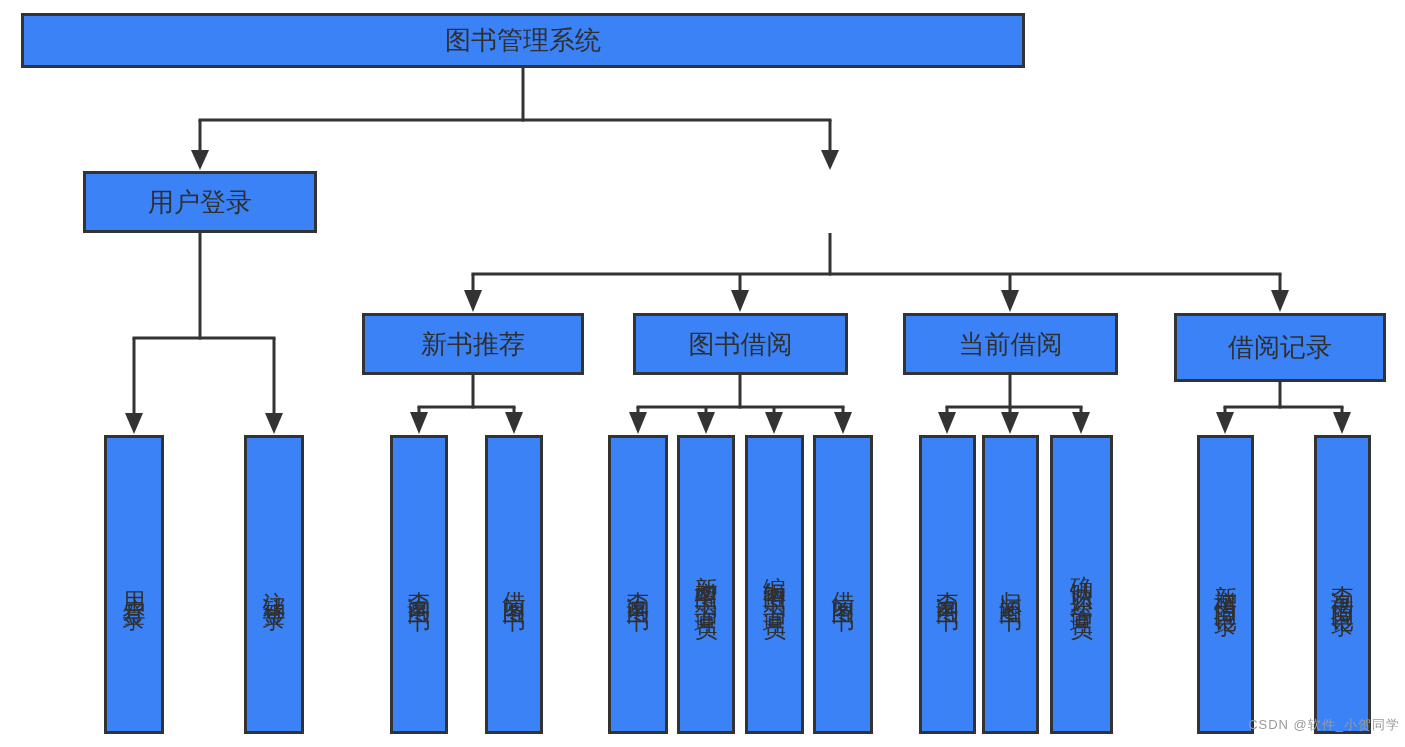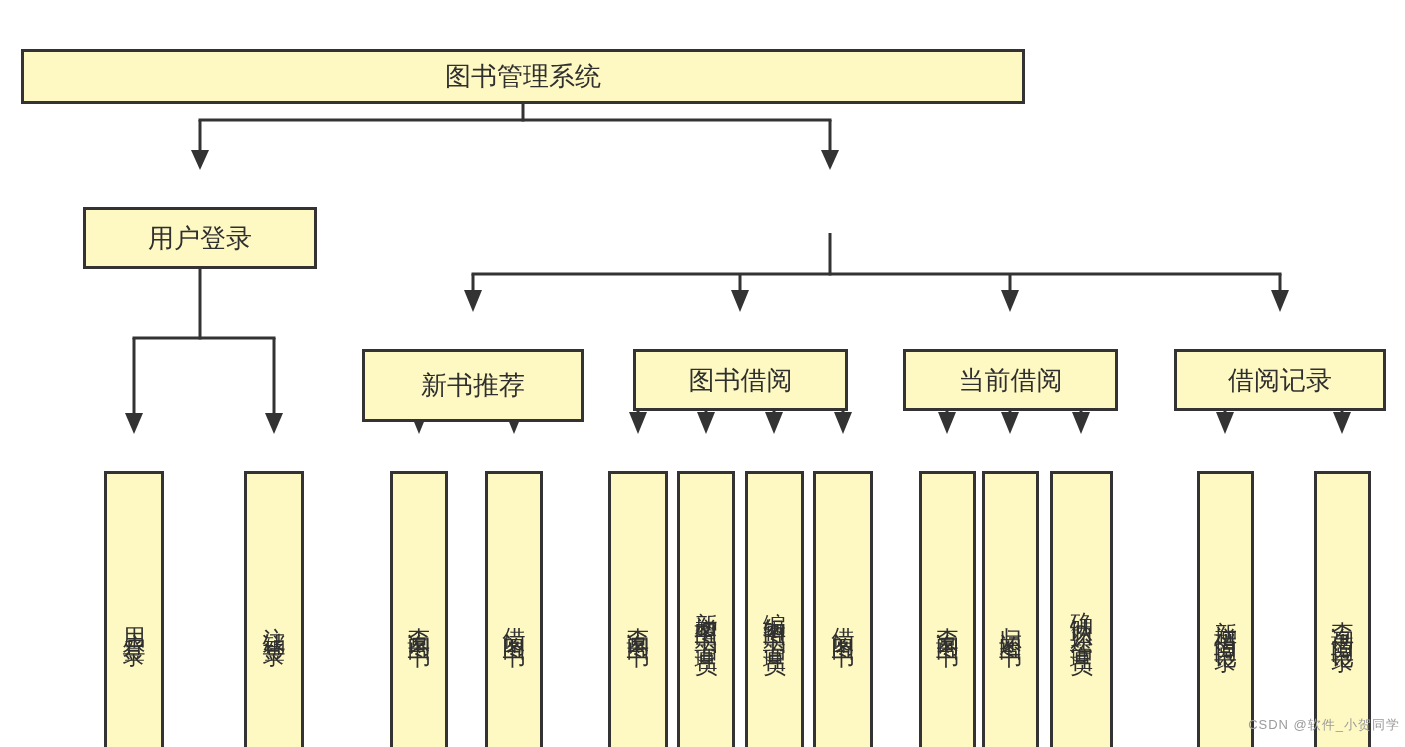--- a/index.html
+++ b/index.html
@@ -2,23 +2,23 @@
 <html><head>
 <meta charset="utf-8">
 <style>
   html,body{margin:0;padding:0;background:#ffffff;}
   body{
     width:1405px;height:747px;position:relative;overflow:hidden;
     font-family:"Liberation Sans",sans-serif;color:#2f2f2f;
   }
   .canvas{position:absolute;left:0;top:0;width:1405px;height:747px;}
   .node{
-    position:absolute;box-sizing:border-box;background:#fef9c3;
+    position:absolute;box-sizing:border-box;background:#3b82f6;
     border:3px solid #333333;display:flex;align-items:center;justify-content:center;
-    font-size:26px;color:#2f2f2f;white-space:nowrap;z-index:2;margin-top:36px;
+    font-size:26px;color:#2f2f2f;white-space:nowrap;z-index:2;
   }
   .node.v{
     writing-mode:vertical-rl;text-orientation:mixed;
     font-size:23px;letter-spacing:6px;white-space:normal;
     line-height:1;
   }
   svg.wires{position:absolute;left:0;top:0;z-index:1;}
   svg.wires line{stroke:#333333;stroke-width:3;}
   svg.wires polygon{fill:#333333;stroke:none;}
   .watermark{
@@ -90,24 +90,24 @@
     <line x1="1225" y1="407" x2="1225" y2="414"></line>
     <polygon points="1216,412 1234,412 1225,434"></polygon>
     <line x1="1342" y1="407" x2="1342" y2="414"></line>
     <polygon points="1333,412 1351,412 1342,434"></polygon>
   </svg>
 
   <div class="node" style="left:21px;top:13px;width:1004px;height:55px">图书管理系统</div>
 
   <div class="node" style="left:83px;top:171px;width:234px;height:62px">用户登录</div>
 
-  <div class="node" style="left:362px;top:313px;width:222px;height:73px">新书推荐</div>
+  <div class="node" style="left:362px;top:313px;width:222px;height:62px">新书推荐</div>
   <div class="node" style="left:633px;top:313px;width:215px;height:62px">图书借阅</div>
   <div class="node" style="left:903px;top:313px;width:215px;height:62px">当前借阅</div>
-  <div class="node" style="left:1174px;top:313px;width:212px;height:62px">借阅记录</div>
+  <div class="node" style="left:1174px;top:313px;width:212px;height:69px">借阅记录</div>
 
   <div class="node v" style="left:104px;top:435px;width:60px;height:299px">用户登录</div>
   <div class="node v" style="left:244px;top:435px;width:60px;height:299px">注销登录</div>
 
   <div class="node v" style="left:390px;top:435px;width:58px;height:299px">查询图书</div>
   <div class="node v" style="left:485px;top:435px;width:58px;height:299px">借阅图书</div>
 
   <div class="node v" style="left:608px;top:435px;width:60px;height:299px">查询图书</div>
   <div class="node v" style="left:677px;top:435px;width:58px;height:299px">新增图书（管理员）</div>
   <div class="node v" style="left:745px;top:435px;width:59px;height:299px">编辑图书（管理员）</div>

